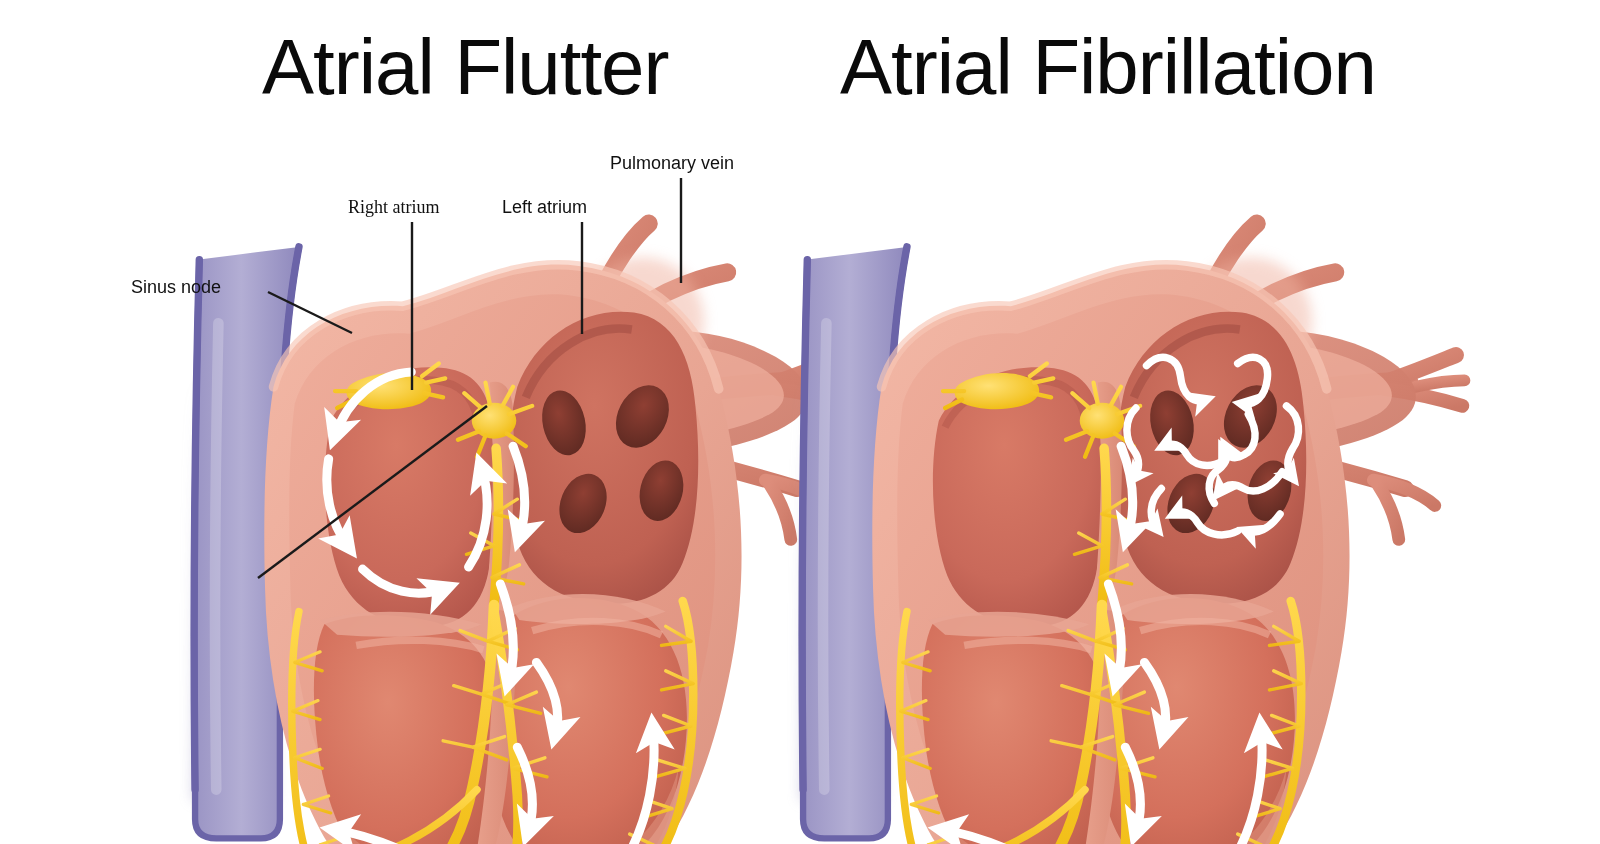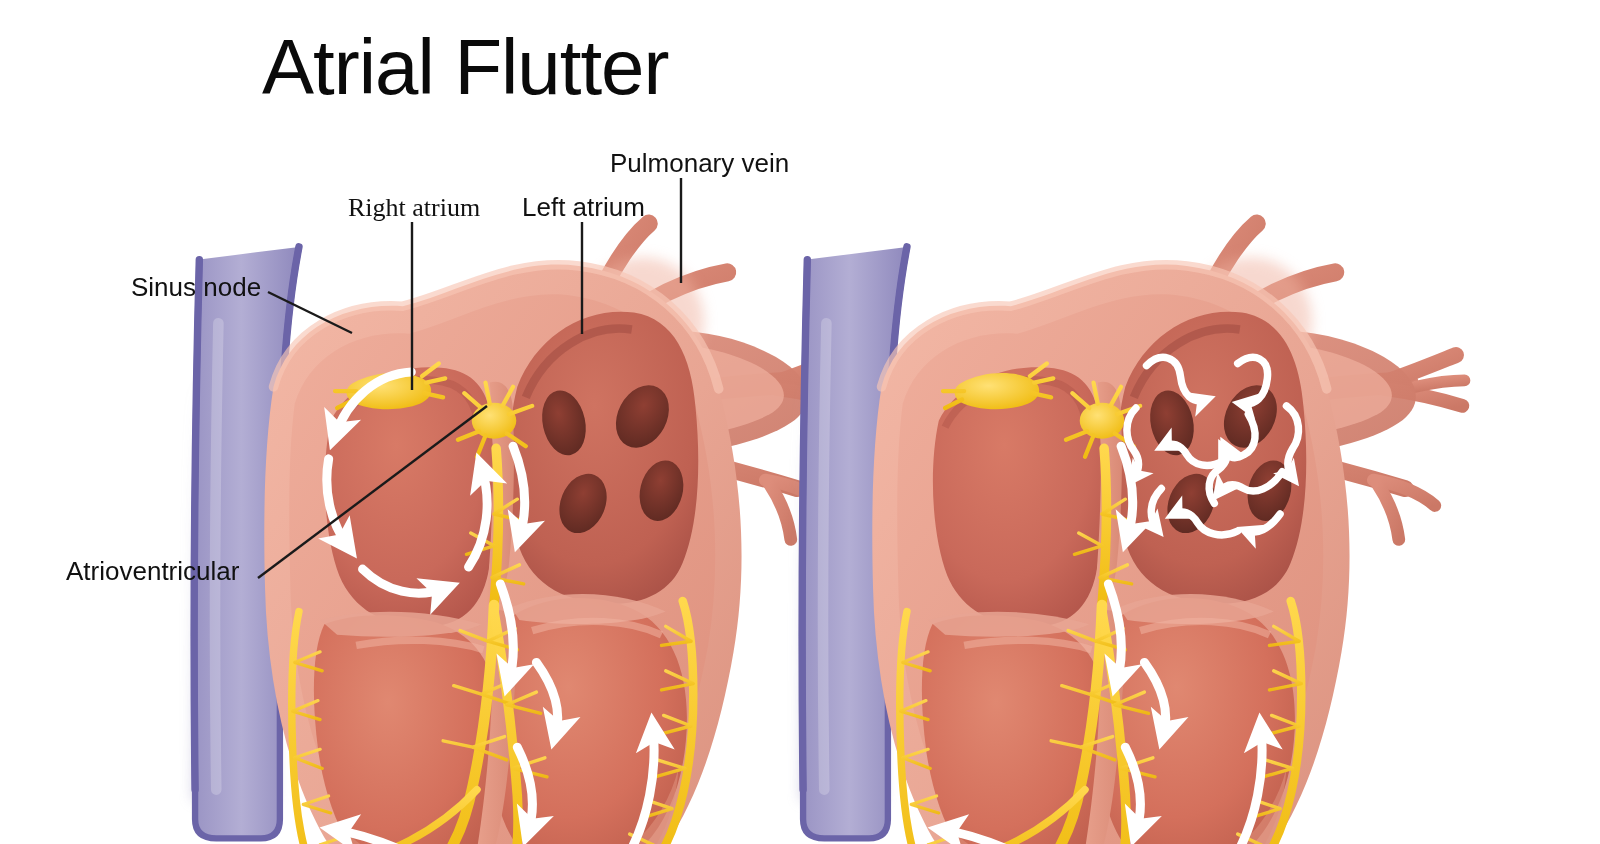--- a/index.html
+++ b/index.html
@@ -3,24 +3,24 @@
 <meta charset="utf-8">
 <style>
   html,body{margin:0;padding:0;background:#ffffff;}
   body{width:1600px;height:844px;overflow:hidden;
        font-family:"Liberation Sans","DejaVu Sans",sans-serif;color:#000;}
   #root{position:relative;width:1292px;height:844px;background:#fff;}
   .title{position:absolute;font-size:78px;font-weight:400;letter-spacing:-1px;
          white-space:nowrap;color:#0a0a0a;line-height:1;}
   #title-flutter{left:262px;top:28px;}
   #title-fib{left:840px;top:28px;}
-  .lbl{position:absolute;font-size:26px;line-height:31px;color:#111;white-space:nowrap;}
+  .lbl{position:absolute;font-size:18px;line-height:31px;color:#111;white-space:nowrap;}
   #lbl-sinus{left:131px;top:272px;text-align:right;}
   #lbl-ra{left:348px;top:192px;font-family:Liberation Serif, serif;}
-  #lbl-la{left:522px;top:192px;}
+  #lbl-la{left:502px;top:192px;}
   #lbl-pv{left:610px;top:148px;}
   #lbl-av{left:66px;top:556px;}
   svg{display:block;position:absolute;left:0;top:0;}
 </style>
 </head>
 <body>
 
 <div id="root">
 
   <svg width="1600" height="844" viewBox="0 0 1600 844">
@@ -315,22 +315,22 @@
     <g stroke="#1a1a1a" stroke-width="2.4" fill="none">
       <line x1="268" y1="292" x2="352" y2="333"></line>
       <line x1="412" y1="222" x2="412" y2="390"></line>
       <line x1="582" y1="222" x2="582" y2="334"></line>
       <line x1="681" y1="178" x2="681" y2="283"></line>
       <line x1="258" y1="578" x2="487" y2="406"></line>
     </g>
   </svg>
 
   <div class="title" id="title-flutter">Atrial Flutter</div>
+  <div class="title" id="title-fib">Atrial Fibrillation</div>
 
   <div class="lbl" id="lbl-sinus">Sinus node</div>
   <div class="lbl" id="lbl-ra">Right atrium</div>
   <div class="lbl" id="lbl-la">Left atrium</div>
   <div class="lbl" id="lbl-pv">Pulmonary vein</div>
   <div class="lbl" id="lbl-av">
-    <div>Atrioventricular</div>
   </div>
 
 </div>
 
 </body></html>

